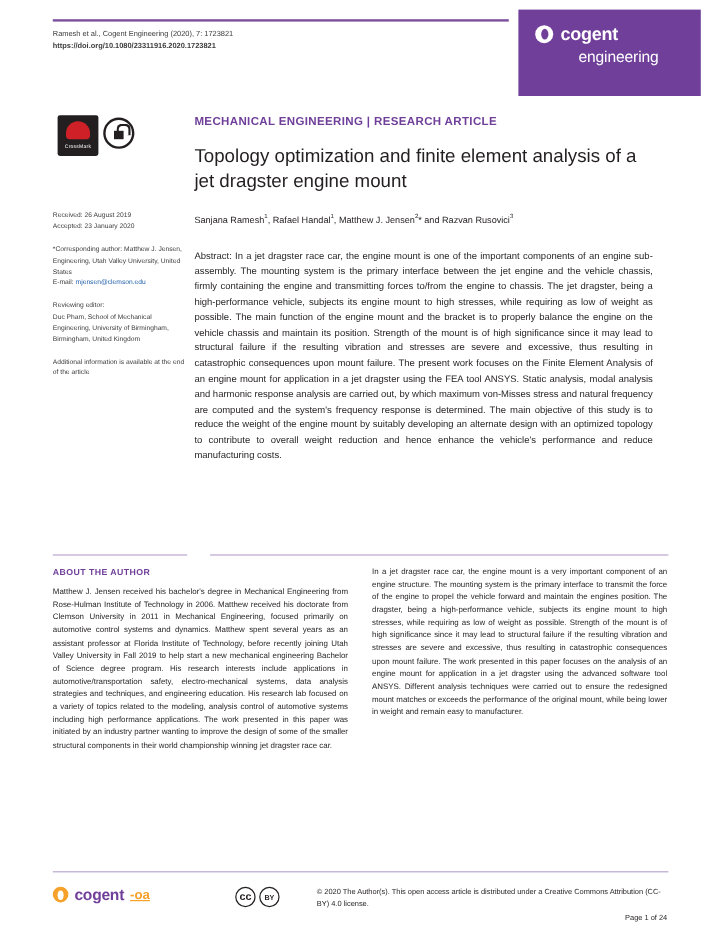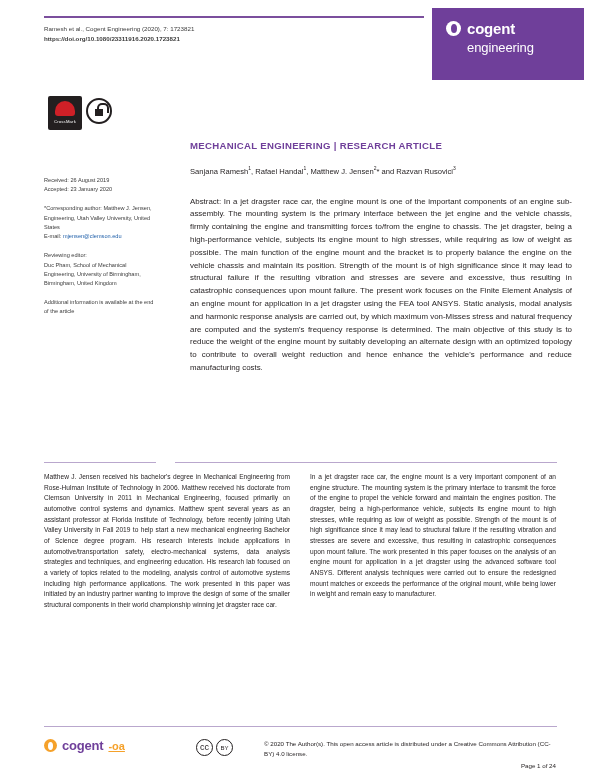--- a/index.html
+++ b/index.html
@@ -67,21 +67,21 @@
     background: #6f3f9a;
   }
   .cogent-badge .brand {
     font-size: 15px;
     font-weight: bold;
     letter-spacing: -0.2px;
   }
   .cogent-badge .sub {
     font-size: 13px;
     margin-top: 3px;
-    margin-left: 21px;
+    margin-left: 36px;
     letter-spacing: -0.1px;
   }
 
   
   .left-col {
     position: absolute;
     top: 96px; left: 44px;
     width: 112px;
   }
   .crossmark {
@@ -141,23 +141,22 @@
     font-size: 5.6px;
     line-height: 1.65;
     color: #3c3c3c;
   }
   .meta-block p { margin: 0 0 10px 0; }
   .meta-block a { color: #1f5fa9; text-decoration: none; word-break: break-all; }
 
   
   .main-col {
     position: absolute;
-    top: 96px; left: 190px;
+    top: 96px; left: 162px;
     width: 382px;
-    margin-top: 44px;
   }
   .kicker {
     color: #6f3f9a;
     font-size: 9.6px;
     font-weight: bold;
     letter-spacing: 0.3px;
     margin-bottom: 14px;
   }
   .title {
     font-size: 15.6px;
@@ -274,21 +273,21 @@
     margin-left: 32px;
     margin-top: 1px;
   }
   .cc .circ {
     width: 17px; height: 17px;
     border-radius: 50%;
     border: 1.4px solid #231f20;
     font-size: 9px;
     line-height: 14px;
     text-align: center;
-    font-weight: normal;
+    font-weight: bold;
     color: #231f20;
   }
   .cc .circ small { font-size: 6px; }
   .license {
     flex: 1;
     font-size: 6.2px;
     line-height: 1.6;
     color: #231f20;
     margin-left: 22px;
     padding-top: 1px;
@@ -338,34 +337,36 @@
     <p>
       <span>Reviewing editor:</span><br>
       <span>Duc Pham, School of Mechanical Engineering, University of Birmingham, Birmingham, United Kingdom</span>
     </p>
     <p>Additional information is available at the end of the article</p>
   </div>
 </div>
 
 <div class="main-col">
   <div class="kicker">MECHANICAL ENGINEERING | RESEARCH ARTICLE</div>
+  <h1 class="title">Topology optimization and finite element analysis of a jet dragster engine mount</h1>
   <div class="authors">
     Sanjana Ramesh<sup>1</sup>, Rafael Handal<sup>1</sup>, Matthew J. Jensen<sup>2</sup>* and Razvan Rusovici<sup>3</sup>
   </div>
   <div class="abstract">
     <b>Abstract:</b>
     <span>In a jet dragster race car, the engine mount is one of the important components of an engine sub-assembly. The mounting system is the primary interface between the jet engine and the vehicle chassis, firmly containing the engine and transmitting forces to/from the engine to chassis. The jet dragster, being a high-performance vehicle, subjects its engine mount to high stresses, while requiring as low of weight as possible. The main function of the engine mount and the bracket is to properly balance the engine on the vehicle chassis and maintain its position. Strength of the mount is of high significance since it may lead to structural failure if the resulting vibration and stresses are severe and excessive, thus resulting in catastrophic consequences upon mount failure. The present work focuses on the Finite Element Analysis of an engine mount for application in a jet dragster using the FEA tool ANSYS. Static analysis, modal analysis and harmonic response analysis are carried out, by which maximum von-Misses stress and natural frequency are computed and the system's frequency response is determined. The main objective of this study is to reduce the weight of the engine mount by suitably developing an alternate design with an optimized topology to contribute to overall weight reduction and hence enhance the vehicle's performance and reduce manufacturing costs.</span>
   </div>
 </div>
 
 <div class="rule-left"></div>
 <div class="rule-wide"></div>
 
 <div class="cols">
   <div class="col">
+    <h3>ABOUT THE AUTHOR</h3>
     <p>Matthew J. Jensen received his bachelor's degree in Mechanical Engineering from Rose-Hulman Institute of Technology in 2006. Matthew received his doctorate from Clemson University in 2011 in Mechanical Engineering, focused primarily on automotive control systems and dynamics. Matthew spent several years as an assistant professor at Florida Institute of Technology, before recently joining Utah Valley University in Fall 2019 to help start a new mechanical engineering Bachelor of Science degree program. His research interests include applications in automotive/transportation safety, electro-mechanical systems, data analysis strategies and techniques, and engineering education. His research lab focused on a variety of topics related to the modeling, analysis control of automotive systems including high performance applications. The work presented in this paper was initiated by an industry partner wanting to improve the design of some of the smaller structural components in their world championship winning jet dragster race car.</p>
   </div>
   <div class="col">
     <p>In a jet dragster race car, the engine mount is a very important component of an engine structure. The mounting system is the primary interface to transmit the force of the engine to propel the vehicle forward and maintain the engines position. The dragster, being a high-performance vehicle, subjects its engine mount to high stresses, while requiring as low of weight as possible. Strength of the mount is of high significance since it may lead to structural failure if the resulting vibration and stresses are severe and excessive, thus resulting in catastrophic consequences upon mount failure. The work presented in this paper focuses on the analysis of an engine mount for application in a jet dragster using the advanced software tool ANSYS. Different analysis techniques were carried out to ensure the redesigned mount matches or exceeds the performance of the original mount, while being lower in weight and remain easy to manufacturer.</p>
   </div>
 </div>
 
 <div class="footer-rule"></div>
 <div class="footer">
   <div class="footer-logo">

